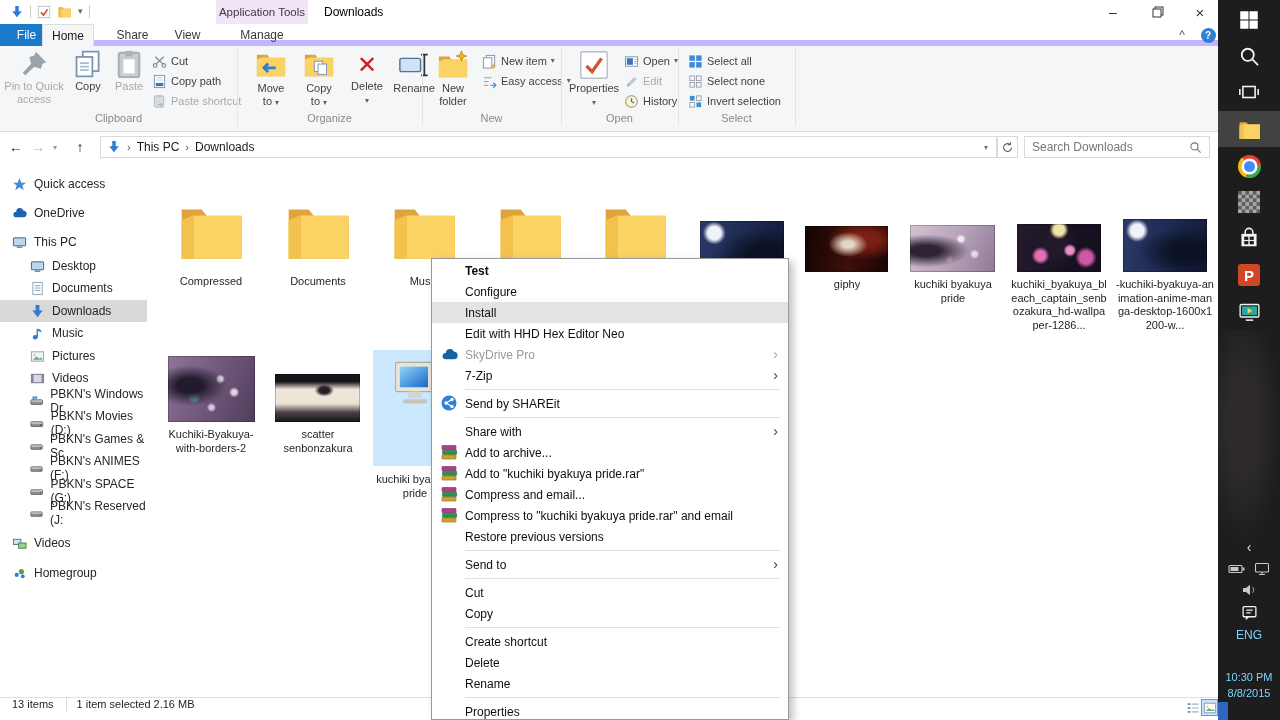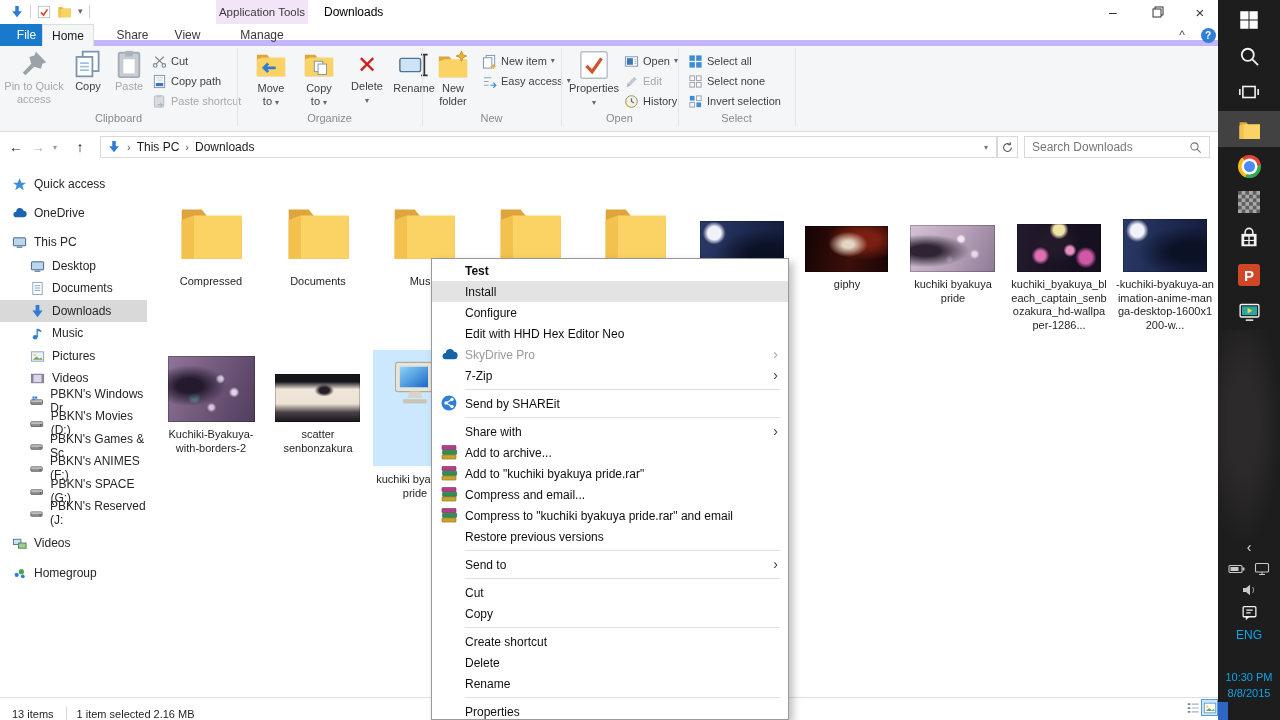--- a/index.html
+++ b/index.html
@@ -56,35 +56,35 @@
 #menu{left:431px;top:258px;width:358px;height:462px;background:#fff;border:1px solid #999;box-shadow:4px 4px 8px rgba(0,0,0,.25);z-index:50;overflow:hidden;padding-top:1px}
 .mi{position:relative;height:21px;display:flex;align-items:center;padding-left:33px;font-size:12px;color:#0f0f0f}
 .mi.hov{background:#e3e3e3}
 .mi.b{font-weight:bold}
 .mi.dis{color:#9a9a9a}
 .mi .ar{position:absolute;right:10px;top:2px;font-size:14px;color:#3f3f3f;line-height:17px}
 .mi.dis .ar{color:#a8a8a8}
 .mi .mic{position:absolute;left:9px;top:2px}
 .msep{height:1px;background:#e0e0e0;margin:3px 8px 3px 33px}
 
-#status{left:0;top:697px;width:1218px;height:23px;background:#fff;border-top:1px solid #e0e0e0;display:flex;align-items:flex-end;font-size:11px;color:#1f1f1f}
+#status{left:0;top:697px;width:1218px;height:23px;background:#fff;border-top:1px solid #e0e0e0;display:flex;align-items:flex-start;font-size:11px;color:#1f1f1f}
 .sdiv{width:1px;height:13px;background:#d9d9d9;margin-left:12px}
 .viewbtn{position:absolute;top:699px;width:17px;height:17px;display:flex;align-items:center;justify-content:center}
 .viewbtn.on{border:1px solid #5b9bd5;background:#cfe4f7}
 
 #taskbar{left:1218px;top:0;width:62px;height:720px;background:#1d1d1d;color:#ddd}
 #taskbar:before{content:"";position:absolute;left:0;top:330px;width:62px;height:210px;background:radial-gradient(ellipse at 40% 45%,#3a3438 0 30%,rgba(58,52,56,0) 75%);opacity:.55}
 .tbtn{position:absolute;left:0;width:62px;height:36px;display:flex;align-items:center;justify-content:center}
 .tbtn.on{background:#424242}
 .tray{position:absolute;left:0;width:62px;display:flex;align-items:center;justify-content:center;color:#c9c9c9;gap:8px}
 .chrome{width:23px;height:23px;border-radius:50%;background:conic-gradient(from -40deg,#e8412f 0 120deg,#35a852 0 240deg,#f7ba14 0 360deg);position:relative}
 .chrome:after{content:"";position:absolute;inset:6px;border-radius:50%;background:#4a8af4;box-shadow:0 0 0 2.5px #fff}
 .pixel{width:22px;height:22px;background:repeating-conic-gradient(#a8a8a8 0 25%,#5e5e5e 0 50%);background-size:7.4px 7.4px}
 .ppt{width:22px;height:22px;background:#d04727;border-radius:3px;color:#fff;font-weight:bold;font-size:15px;display:flex;align-items:center;justify-content:center}
-.clock{position:absolute;left:0;width:62px;text-align:center;font-size:11px;color:#0ea5e9}
+.clock{position:absolute;left:0;width:62px;text-align:center;font-size:11px;color:#7dd3fc}
 .peek{position:absolute;left:0;top:702px;width:10px;height:18px;background:#2f66c4}
 </style>
 </head>
 <body>
 
 <svg width="0" height="0" style="position:absolute" aria-hidden="true">
 <defs>
 <linearGradient id="gscr" x1="0" y1="0" x2="1" y2="1">
         <stop offset="0" stop-color="#8fd4f8"></stop>
         <stop offset="1" stop-color="#1668c8"></stop>
@@ -700,25 +700,25 @@
         <use href="#i-app"></use>
       </svg>
     <div class="flabel" style="left:-3px;top:63px;width:90px;position:relative">kuchiki byakuya pride</div>
   </div>
 </div>
 
 <div class="a" id="menu">
   <div class="mi b">
       <span>Test</span>
     </div>
+  <div class="mi">
+      <span>Configure</span>
+    </div>
   <div class="mi hov">
       <span>Install</span>
-    </div>
-  <div class="mi">
-      <span>Configure</span>
     </div>
   <div class="mi">
       <span>Edit with HHD Hex Editor Neo</span>
     </div>
   <div class="mi dis">
       <svg class="mic" width="17" height="17">
         <use href="#i-sky"></use>
       </svg>
       <span>SkyDrive Pro</span>
       <span class="ar">›</span>

